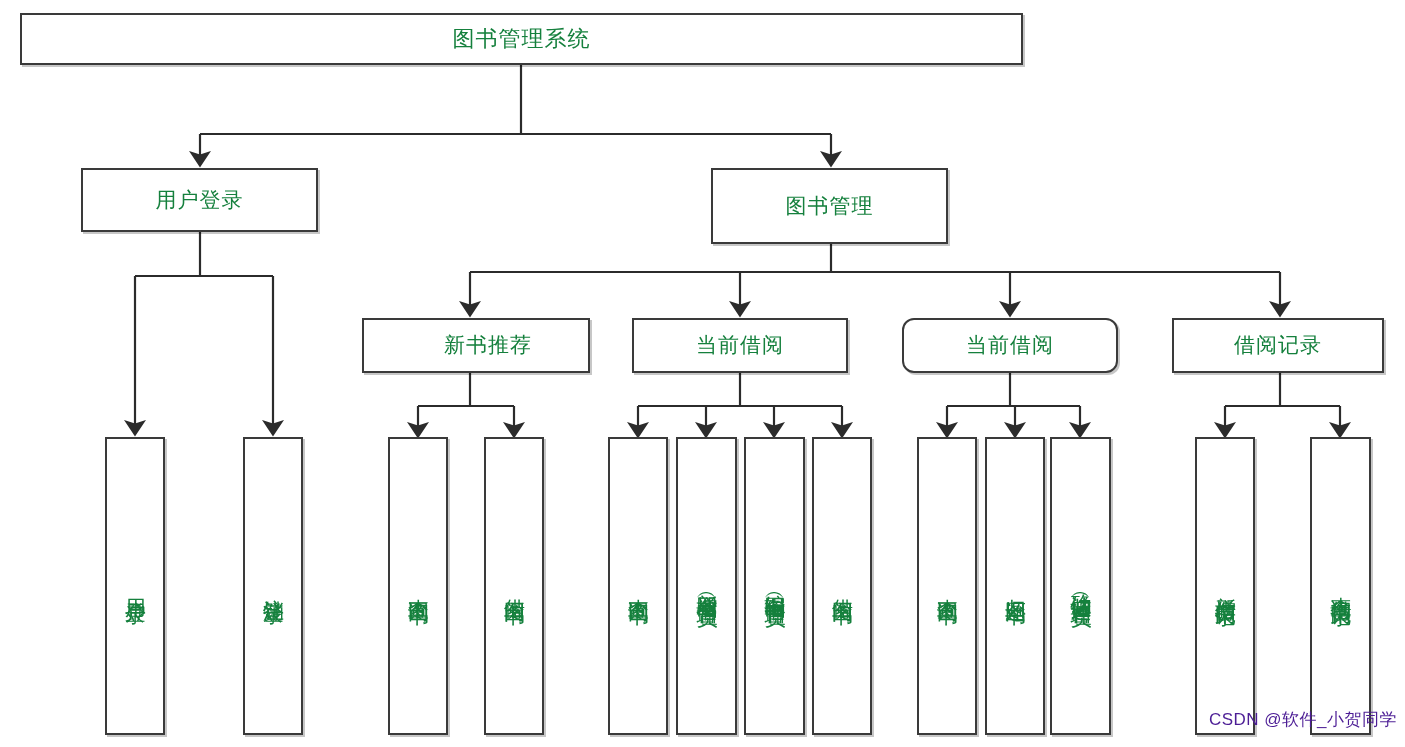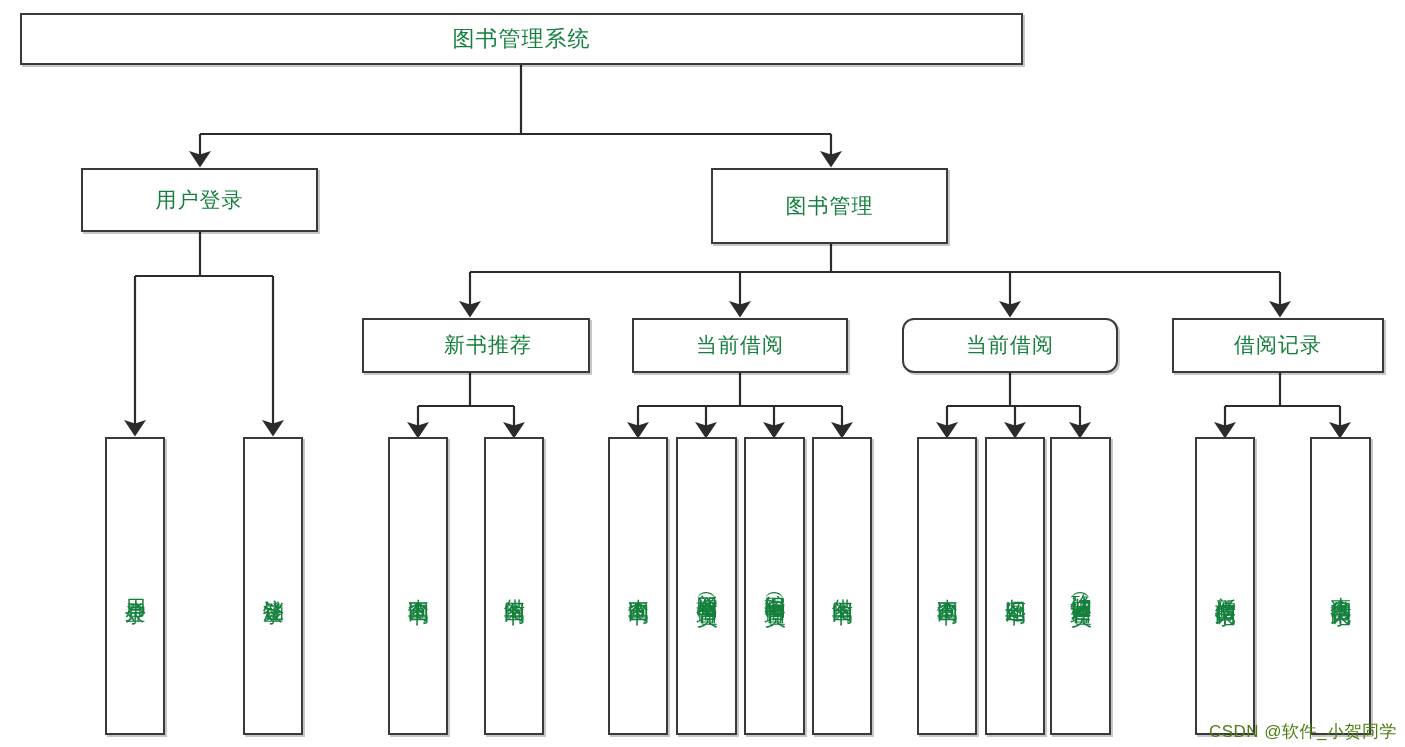--- a/index.html
+++ b/index.html
@@ -50,22 +50,22 @@
     font-size: 21px;
     line-height: 1.28;
     letter-spacing: 2px;
     white-space: nowrap;
     max-height: 100%;
   }
   .node.root .label { font-size: 22px; }
   #watermark {
     position: absolute;
     right: 8px;
-    bottom: 4px;
-    color: #4d7c0f;
+    bottom: 16px;
+    color: #4c1d95;
     font-size: 17px;
     letter-spacing: 0.5px;
     white-space: nowrap;
     user-select: none;
   }
 </style>
 </head>
 <body>
 
 <div id="canvas">

